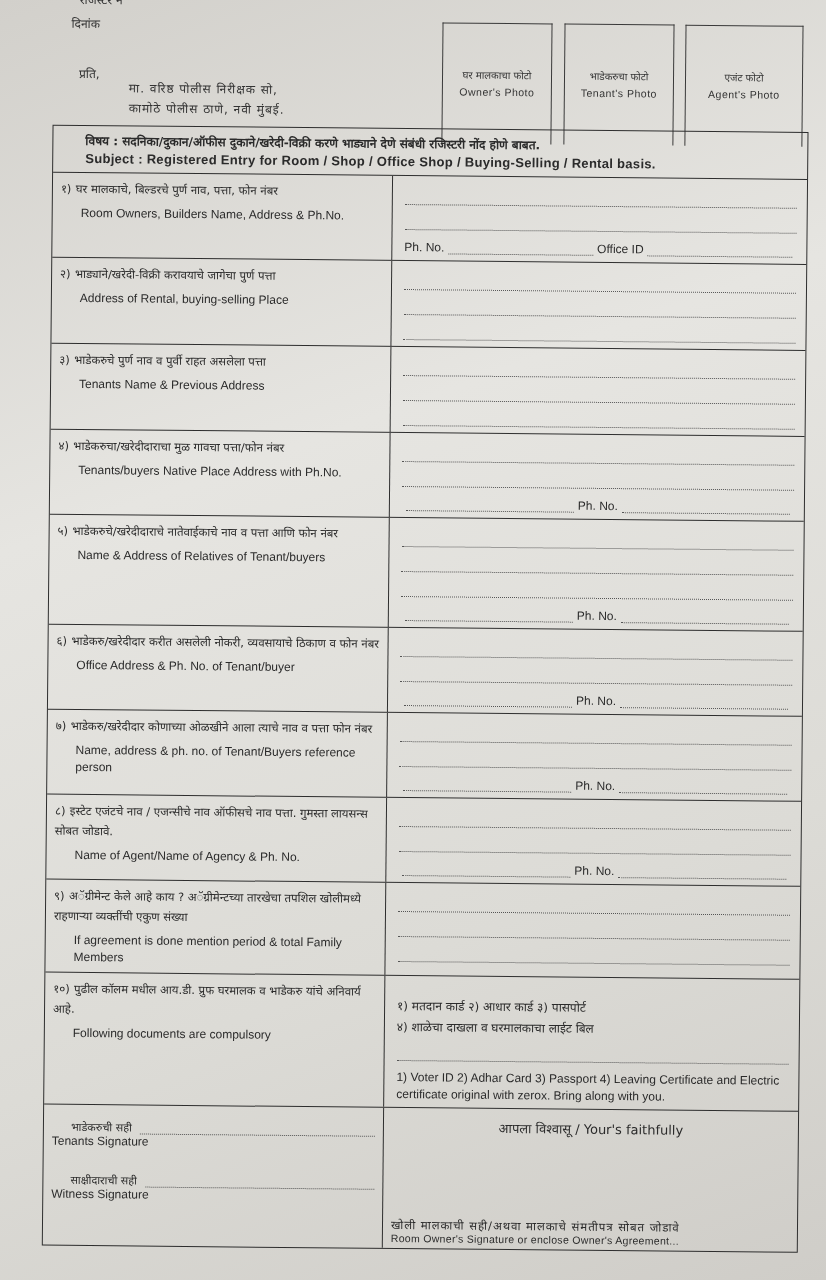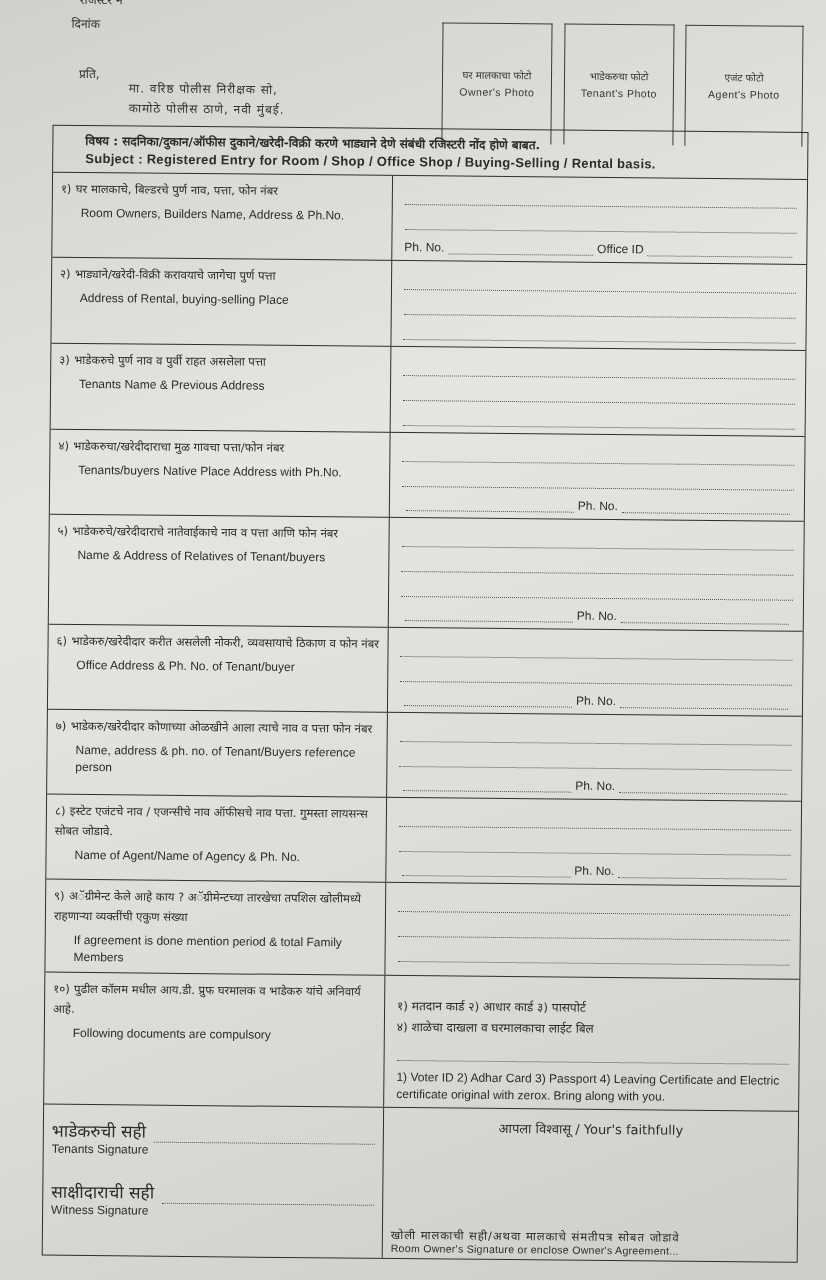--- a/index.html
+++ b/index.html
@@ -53,21 +53,21 @@
   .dotline {
     height: 22px; border-bottom: 1.5px dotted #555; margin-bottom: 2px;
   }
   .dotline.labeled { border-bottom: none; display: flex; align-items: flex-end; font-size: 12px; height: 22px; }
   .dotline.labeled .fill { flex: 1; border-bottom: 1.5px dotted #555; height: 14px; margin: 0 4px; }
   .docs .mr { font-family: "DejaVu Sans", sans-serif; font-size: 12px; line-height: 21px; padding-top: 14px; }
   .docs .en { font-size: 12px; line-height: 17px; margin-top: 8px; }
 
   .sig-left { width: 340px; border-right: 1.5px solid #2e2e2e; padding: 14px 8px; box-sizing: border-box; }
   .sig-line { display: flex; align-items: flex-end; }
-  .sig-line .lbl { font-family: "DejaVu Sans", sans-serif; font-size: 17px; }
+  .sig-line .lbl { font-family: "DejaVu Sans", sans-serif; font-size: 11px; margin-left: 19px; }
   .sig-line .fill { flex: 1; border-bottom: 1.5px dotted #555; margin-left: 8px; height: 14px; }
   .sig-en { font-size: 12px; margin-bottom: 24px; }
   .sig-right { flex: 1; position: relative; min-height: 140px; }
   .faith { font-family: "DejaVu Sans", sans-serif; font-size: 13px; text-align: center; margin-top: 10px; }
   .owner-sig { position: absolute; left: 8px; bottom: 4px; right: 6px; }
   .owner-sig .mr { font-family: "DejaVu Sans", sans-serif; font-size: 11.5px; letter-spacing: 1px; }
   .owner-sig .en { font-size: 10.5px; letter-spacing: 0.3px; }
 </style>
 </head>
 <body>

